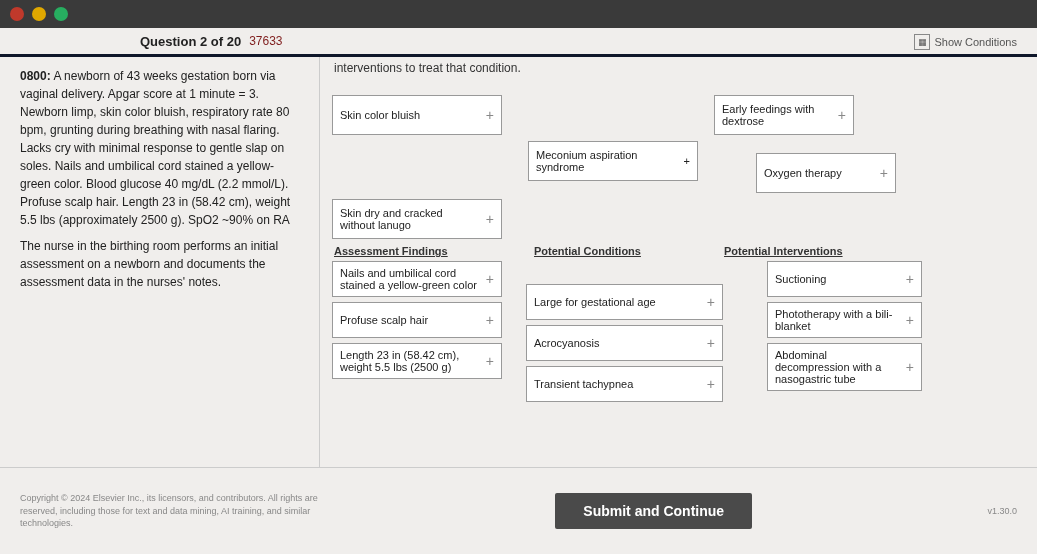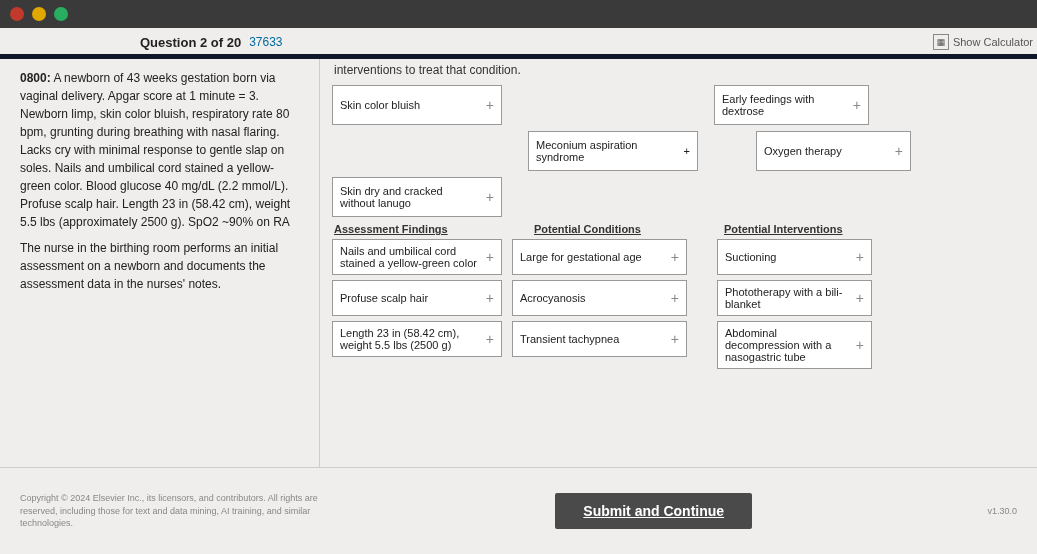--- a/index.html
+++ b/index.html
@@ -36,34 +36,33 @@
     .top-bar-btn.green { background: #27ae60; }
     .content-area {
       flex: 1;
       background: #f0eeec;
       display: flex;
       flex-direction: column;
       overflow: hidden;
     }
     .question-header {
       display: flex;
-      align-items: center;
-      padding: 6px 4px 4px 140px;
-      border-bottom: 5px solid #0f172a;
+      padding: 6px 20px 4px 140px;
+      border-bottom: 3px solid #0f172a;
       background: #f0eeec;
     }
     .question-num {
       font-size: 13px;
       font-weight: bold;
       color: #222;
       margin-right: 8px;
     }
     .question-id {
       font-size: 12px;
-      color: #0369a1;
+      color: #7f1d1d;
     }
     .calc-btn {
       margin-left: auto;
       font-size: 11px;
       color: #555;
       display: flex;
       align-items: center;
       gap: 4px;
       cursor: pointer;
     }
@@ -138,21 +137,22 @@
     .drop-box .add-icon {
       color: #888;
       font-size: 14px;
       margin-left: 6px;
       flex-shrink: 0;
     }
     .drop-box-wide {
       width: 170px;
     }
     .drop-box-medium {
-      width: 155px;
+      width: 140px;
+      margin-top: 12px;
     }
     .spacer-col {
       width: 180px;
     }
     .meconium-box {
       border: 1px solid #999;
       background: #fff;
       padding: 5px 7px;
       font-size: 11px;
       color: #222;
@@ -173,30 +173,30 @@
       font-size: 11px;
       font-weight: bold;
       color: #333;
       text-decoration: underline;
     }
     .col-header.col1 { width: 170px; }
     .col-header.col2 { width: 170px; margin-left: 10px; }
     .col-header.col3 { width: 170px; }
     .data-rows {
       display: flex;
-      gap: 10px;
+      gap: 24px;
       align-items: flex-start;
     }
     .data-col {
       display: flex;
       flex-direction: column;
       gap: 5px;
     }
     .data-col.col1 { width: 170px; }
-    .data-col.col2 { width: 175px; }
+    .data-col.col2 { width: 197px; margin-top: 23px; }
     .data-col.col3 { width: 175px; padding-left: 20px; }
     .data-cell {
       border: 1px solid #999;
       background: #fff;
       padding: 5px 7px;
       font-size: 11px;
       color: #222;
       min-height: 36px;
       display: flex;
       align-items: center;
@@ -227,21 +227,20 @@
     }
     .submit-btn {
       background: #4a4a4a;
       color: #fff;
       border: none;
       padding: 10px 28px;
       font-size: 14px;
       font-weight: bold;
       cursor: pointer;
       border-radius: 2px;
-      text-decoration: underline;
     }
     .version-text {
       font-size: 9px;
       color: #888;
     }
     .mid-row {
       display: flex;
       gap: 24px;
       margin-bottom: 6px;
       align-items: flex-start;
@@ -258,21 +257,21 @@
     <div class="top-bar-btn green"></div>
   </div>
 
   <div class="content-area">
 
     <div class="question-header">
       <span class="question-num">Question 2 of 20</span>
       <span class="question-id">37633</span>
       <div class="calc-btn">
         <div class="calc-icon">▦</div>
-        <span>Show Calculator</span>
+        <span>Show Conditions</span>
       </div>
     </div>
 
     <div class="body-area">
 
       <div class="left-panel">
         <p>
           <span class="time-label">0800:</span>
           <span> A newborn of 43 weeks gestation born via vaginal delivery. Apgar score at 1 minute = 3. Newborn limp, skin color bluish, respiratory rate 80 bpm, grunting during breathing with nasal flaring. Lacks cry with minimal response to gentle slap on soles. Nails and umbilical cord stained a yellow-green color. Blood glucose 40 mg/dL (2.2 mmol/L). Profuse scalp hair. Length 23 in (58.42 cm), weight 5.5 lbs (approximately 2500 g). SpO2 ~90% on RA</span>
         </p>

